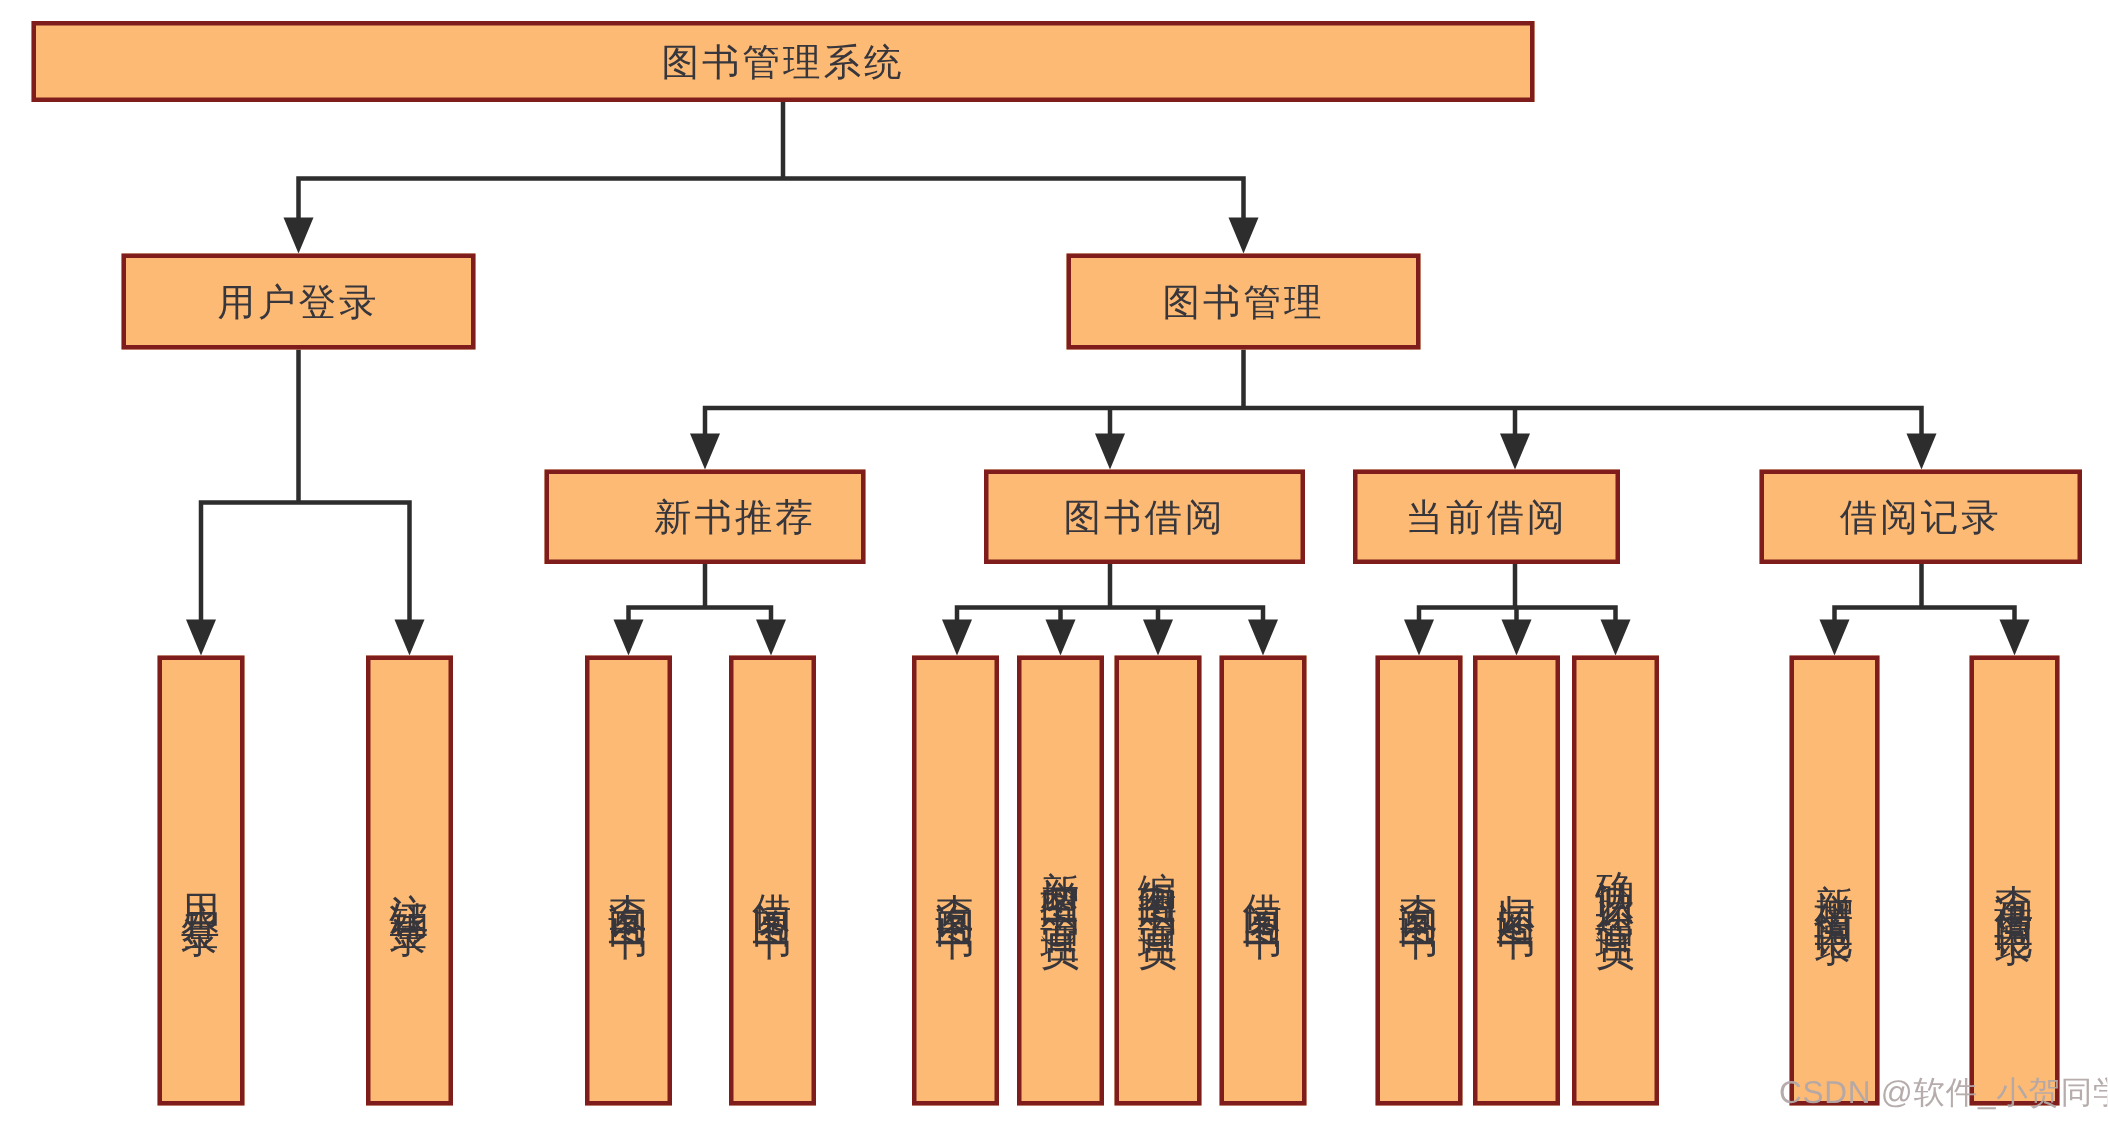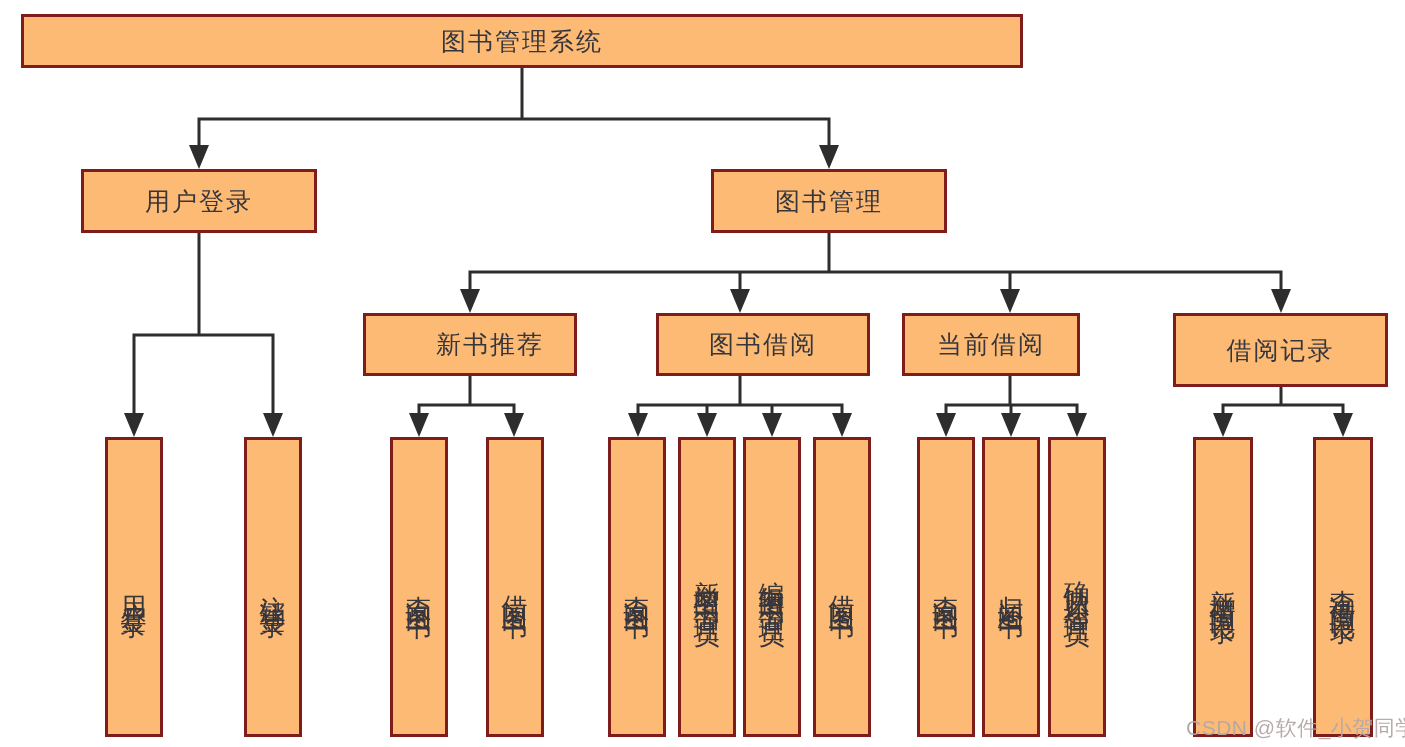--- a/index.html
+++ b/index.html
@@ -99,21 +99,21 @@
   </svg>
 
   <div class="node h" style="left:21px; top:14px; width:1002px; height:54px;">图书管理系统</div>
 
   <div class="node h" style="left:81px; top:169px; width:236px; height:64px;">用户登录</div>
   <div class="node h" style="left:711px; top:169px; width:236px; height:64px;text-align:right;">图书管理</div>
 
   <div class="node h" style="left:363px; top:313px; width:214px; height:63px;padding-left:40px;">新书推荐</div>
   <div class="node h" style="left:633px; top:313px; width:214px; height:63px;margin-left:23px;">图书借阅</div>
   <div class="node h" style="left:902px; top:313px; width:178px; height:63px;">当前借阅</div>
-  <div class="node h" style="left:1173px; top:313px; width:215px; height:74px;">借阅记录</div>
+  <div class="node h" style="left:1173px; top:313px; width:215px; height:63px;">借阅记录</div>
 
   <div class="node v" style="left:105px;">
     <span class="vtext">用户登录</span>
   </div>
   <div class="node v" style="left:244px;">
     <span class="vtext">注销登录</span>
   </div>
   <div class="node v" style="left:390px;">
     <span class="vtext">查询图书</span>
   </div>

